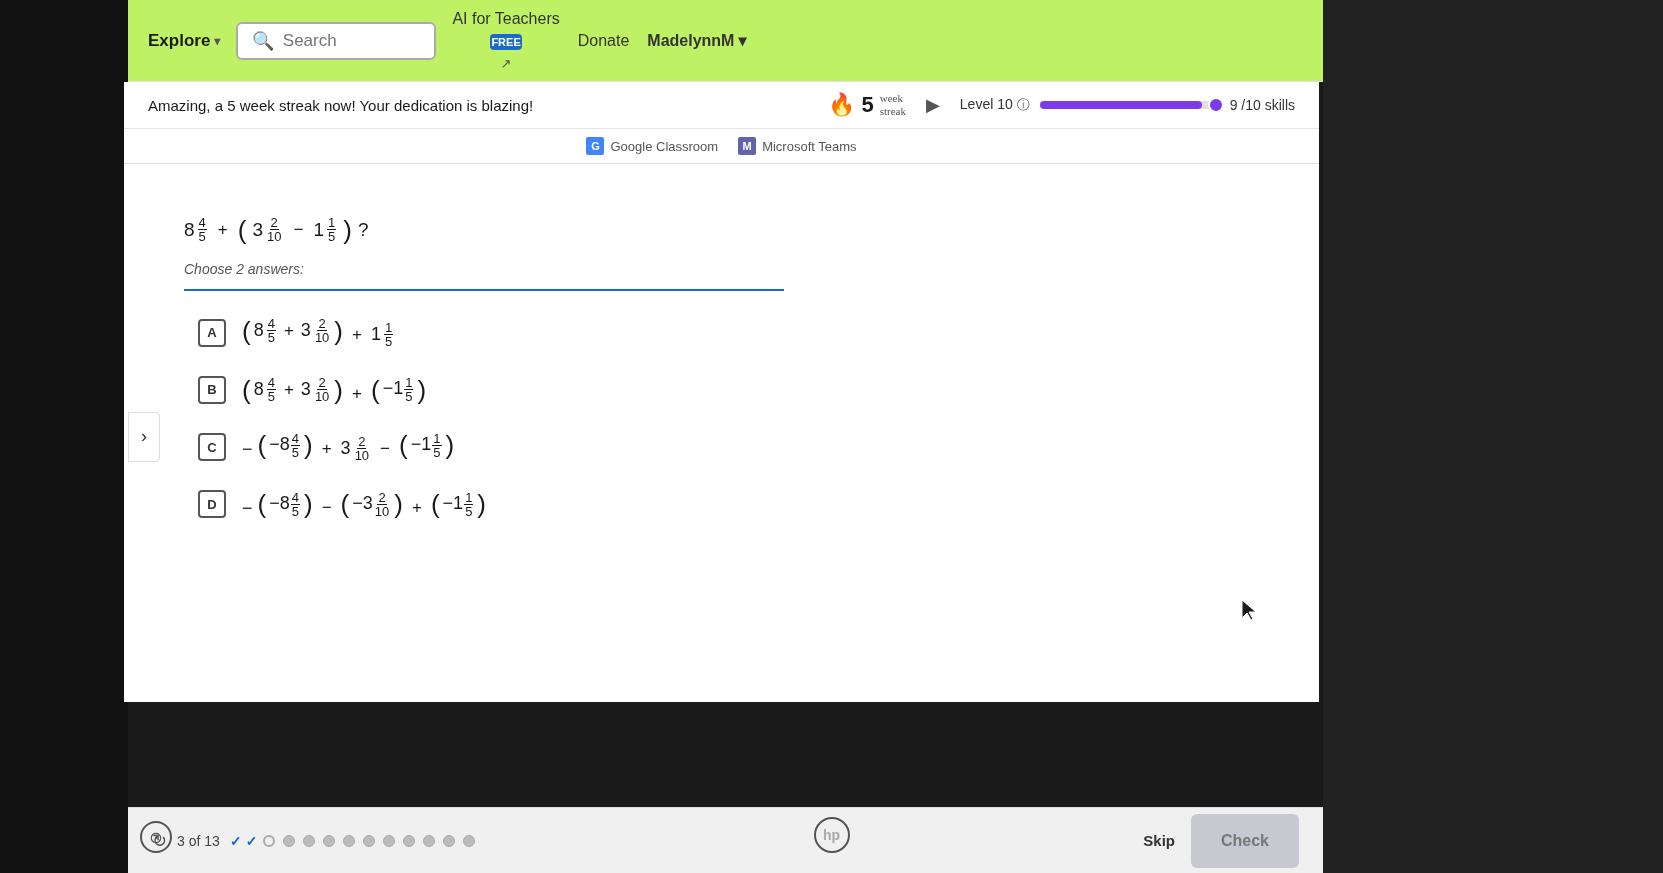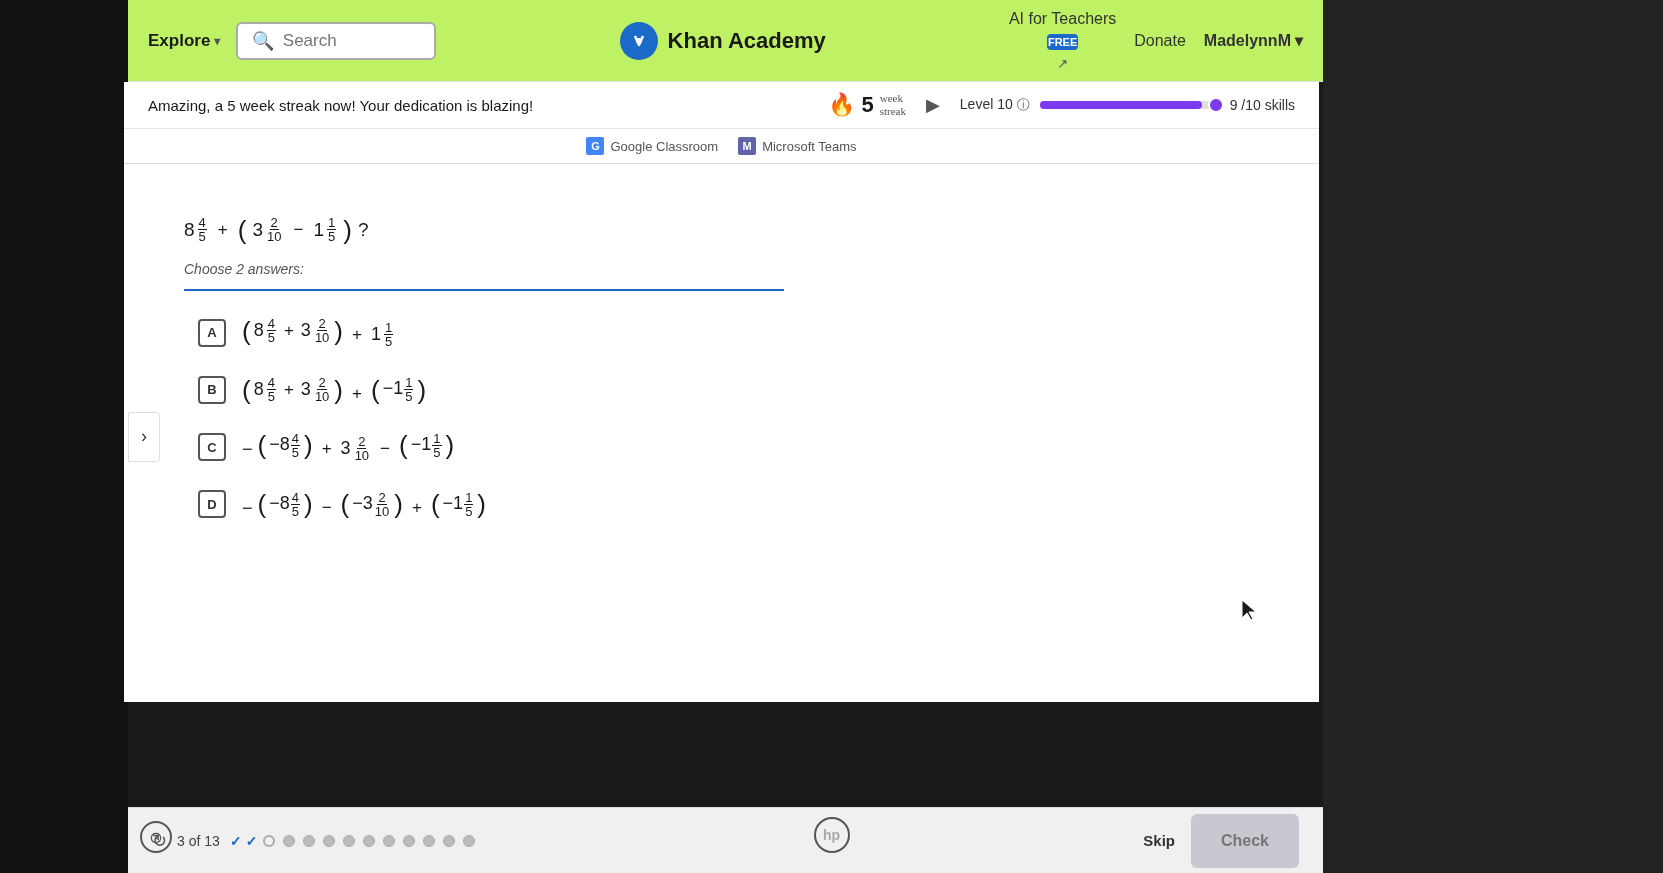--- a/index.html
+++ b/index.html
@@ -477,32 +477,20 @@
   <div class="nav-explore">
     <span>Explore</span>
     <span class="chevron">▾</span>
   </div>
 
   <div class="nav-search">
     <span class="search-icon-unicode">🔍</span>
     <input type="text" style="font-size: 17px; color: rgb(51, 51, 51);" placeholder="Search">
   </div>
 
-  <div class="nav-logo">
-    <div class="nav-logo" style="display:flex;align-items:center;gap:10px;">
-      <div style="width:38px;height:38px;background:#1b6ac9;border-radius:50%;display:flex;align-items:center;justify-content:center;">
-        <svg width="22" height="22" viewBox="0 0 22 22">
-          <circle cx="11" cy="11" r="10" fill="#1b6ac9"></circle>
-          <path d="M7 6 L11 15 L15 6" stroke="#fff" stroke-width="2.5" fill="none" stroke-linejoin="round"></path>
-          <circle cx="11" cy="11" r="3" fill="#fff"></circle>
-        </svg>
-      </div>
-      <span class="logo-text" style="font-size:22px;font-weight:800;color:#1a1a1a;">Khan Academy</span>
-    </div>
-  </div>
 
   <div class="nav-right">
     <div class="nav-ai">
       <span>AI for Teachers</span>
       <span class="free-badge">FREE</span>
       <span style="font-size:13px;color:#555;">↗</span>
     </div>
     <span class="nav-donate">Donate</span>
     <div class="nav-user">
       <span>MadelynnM</span>

